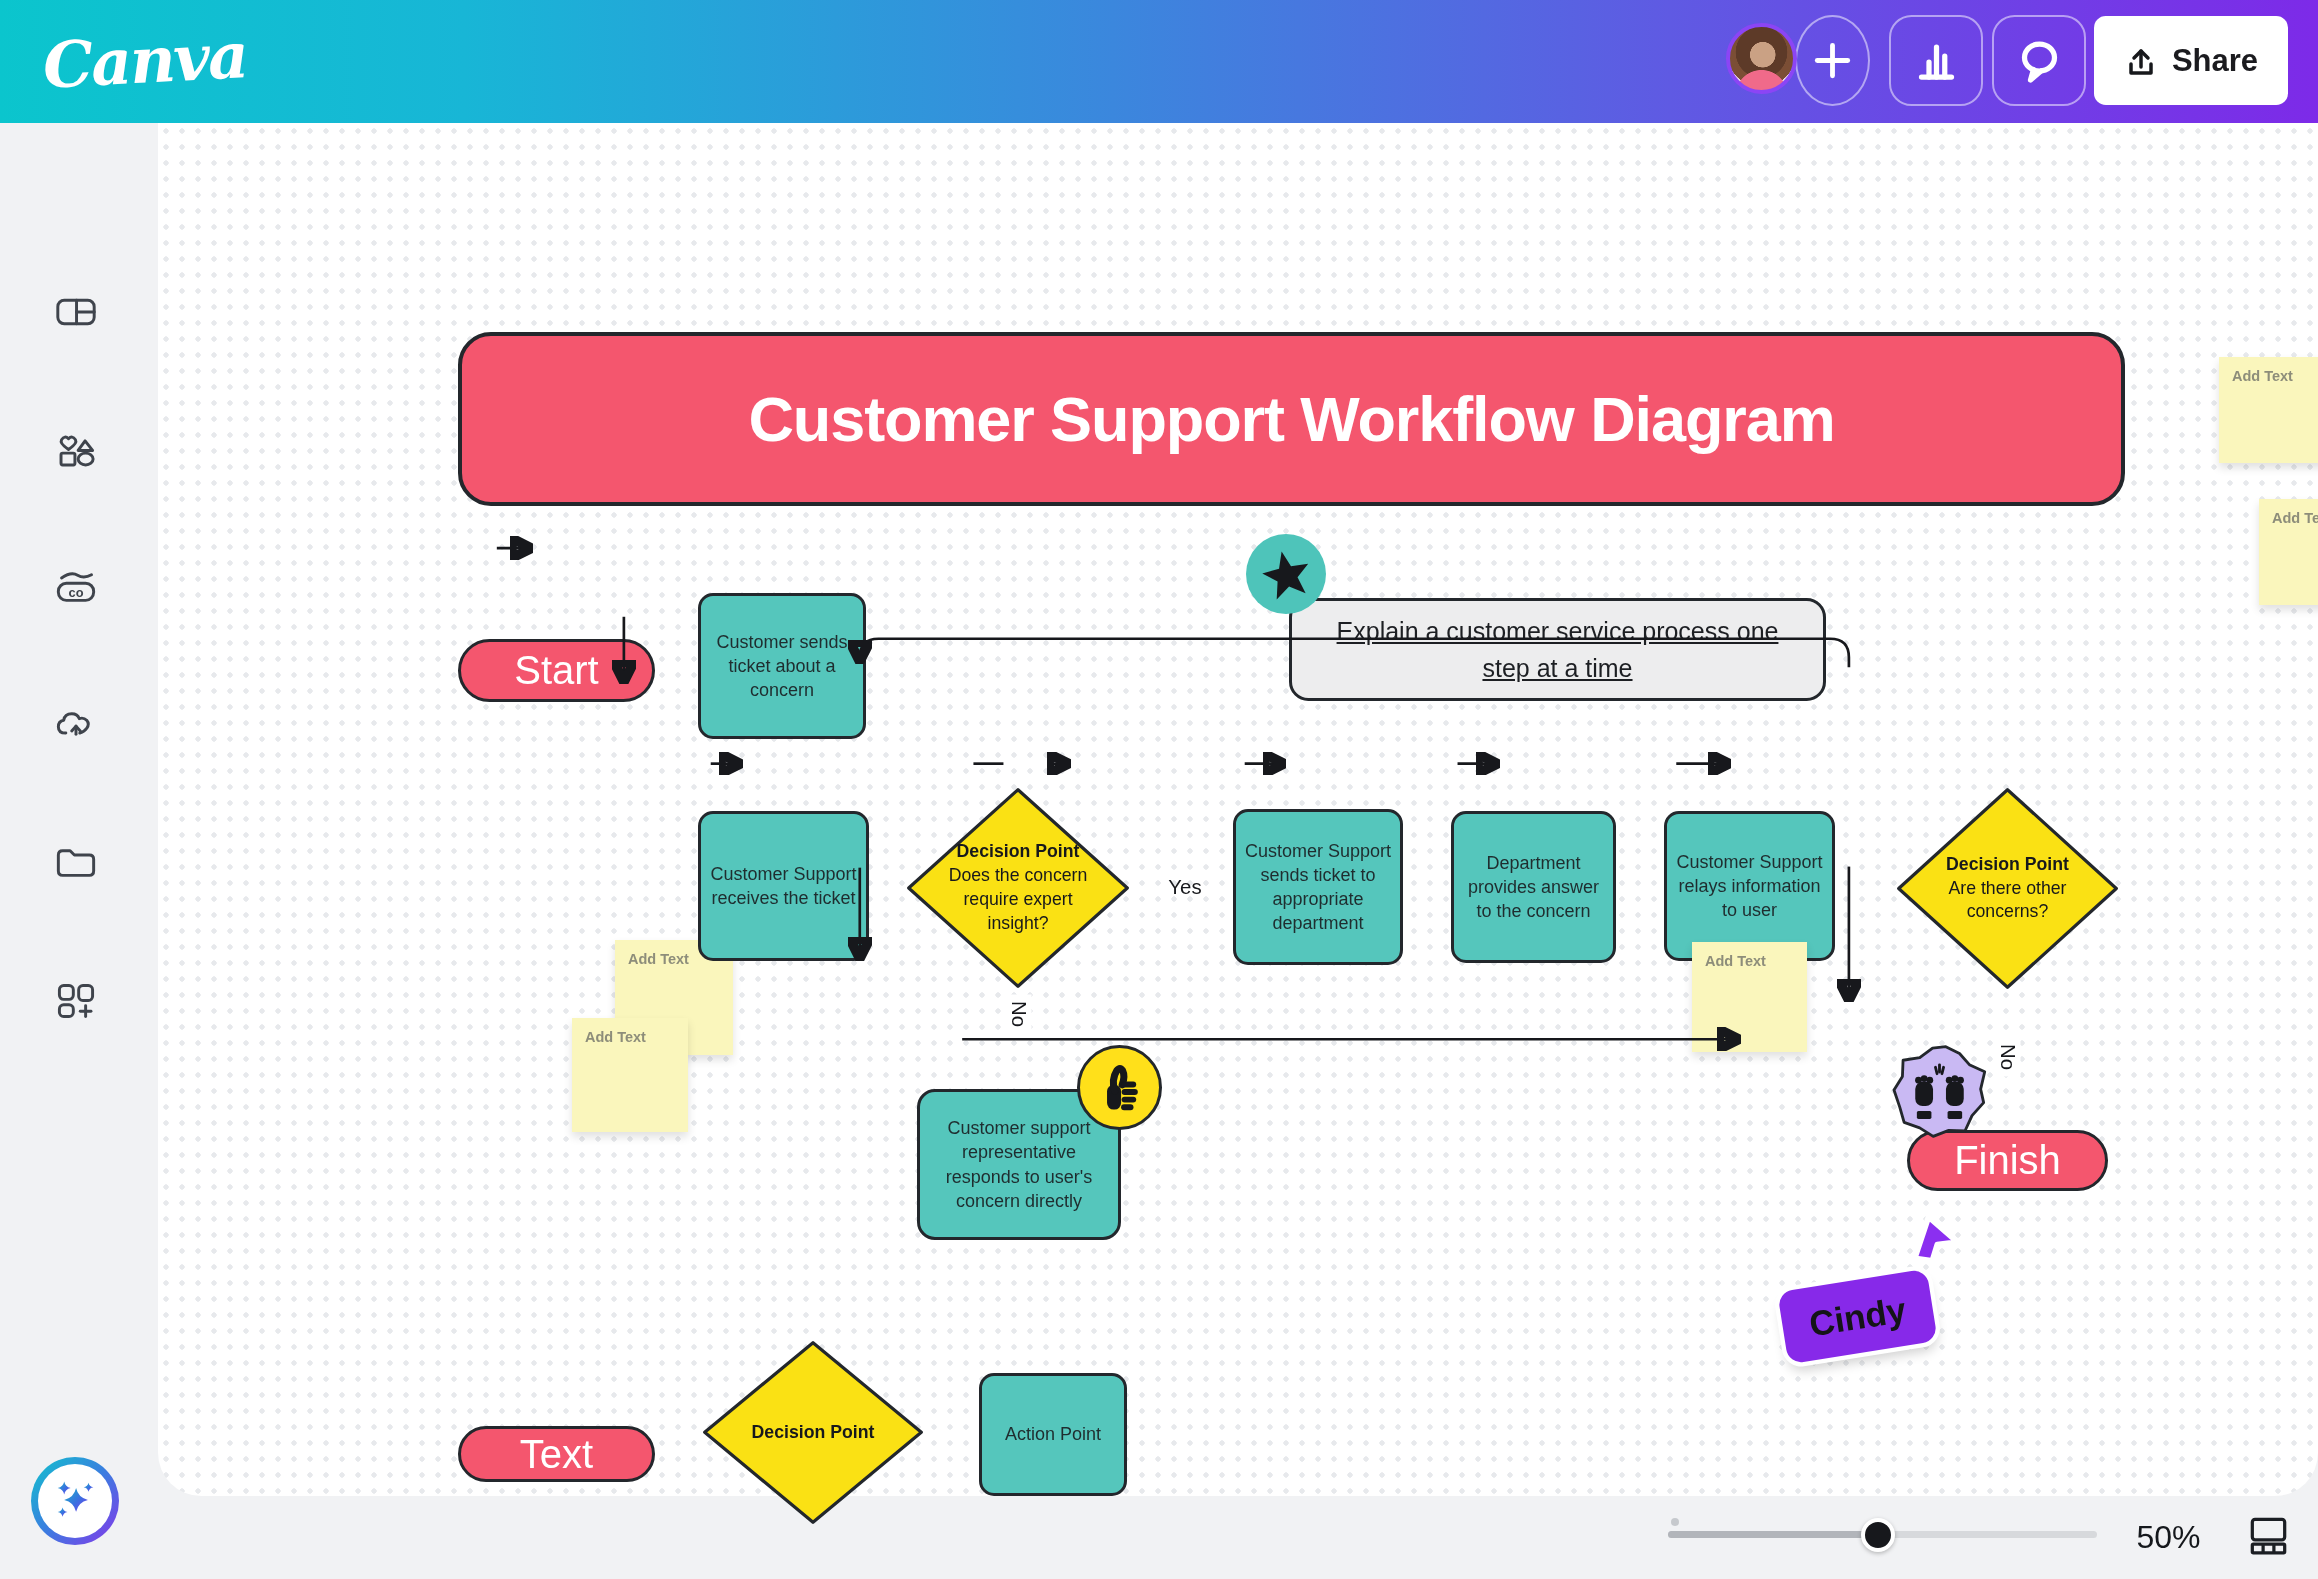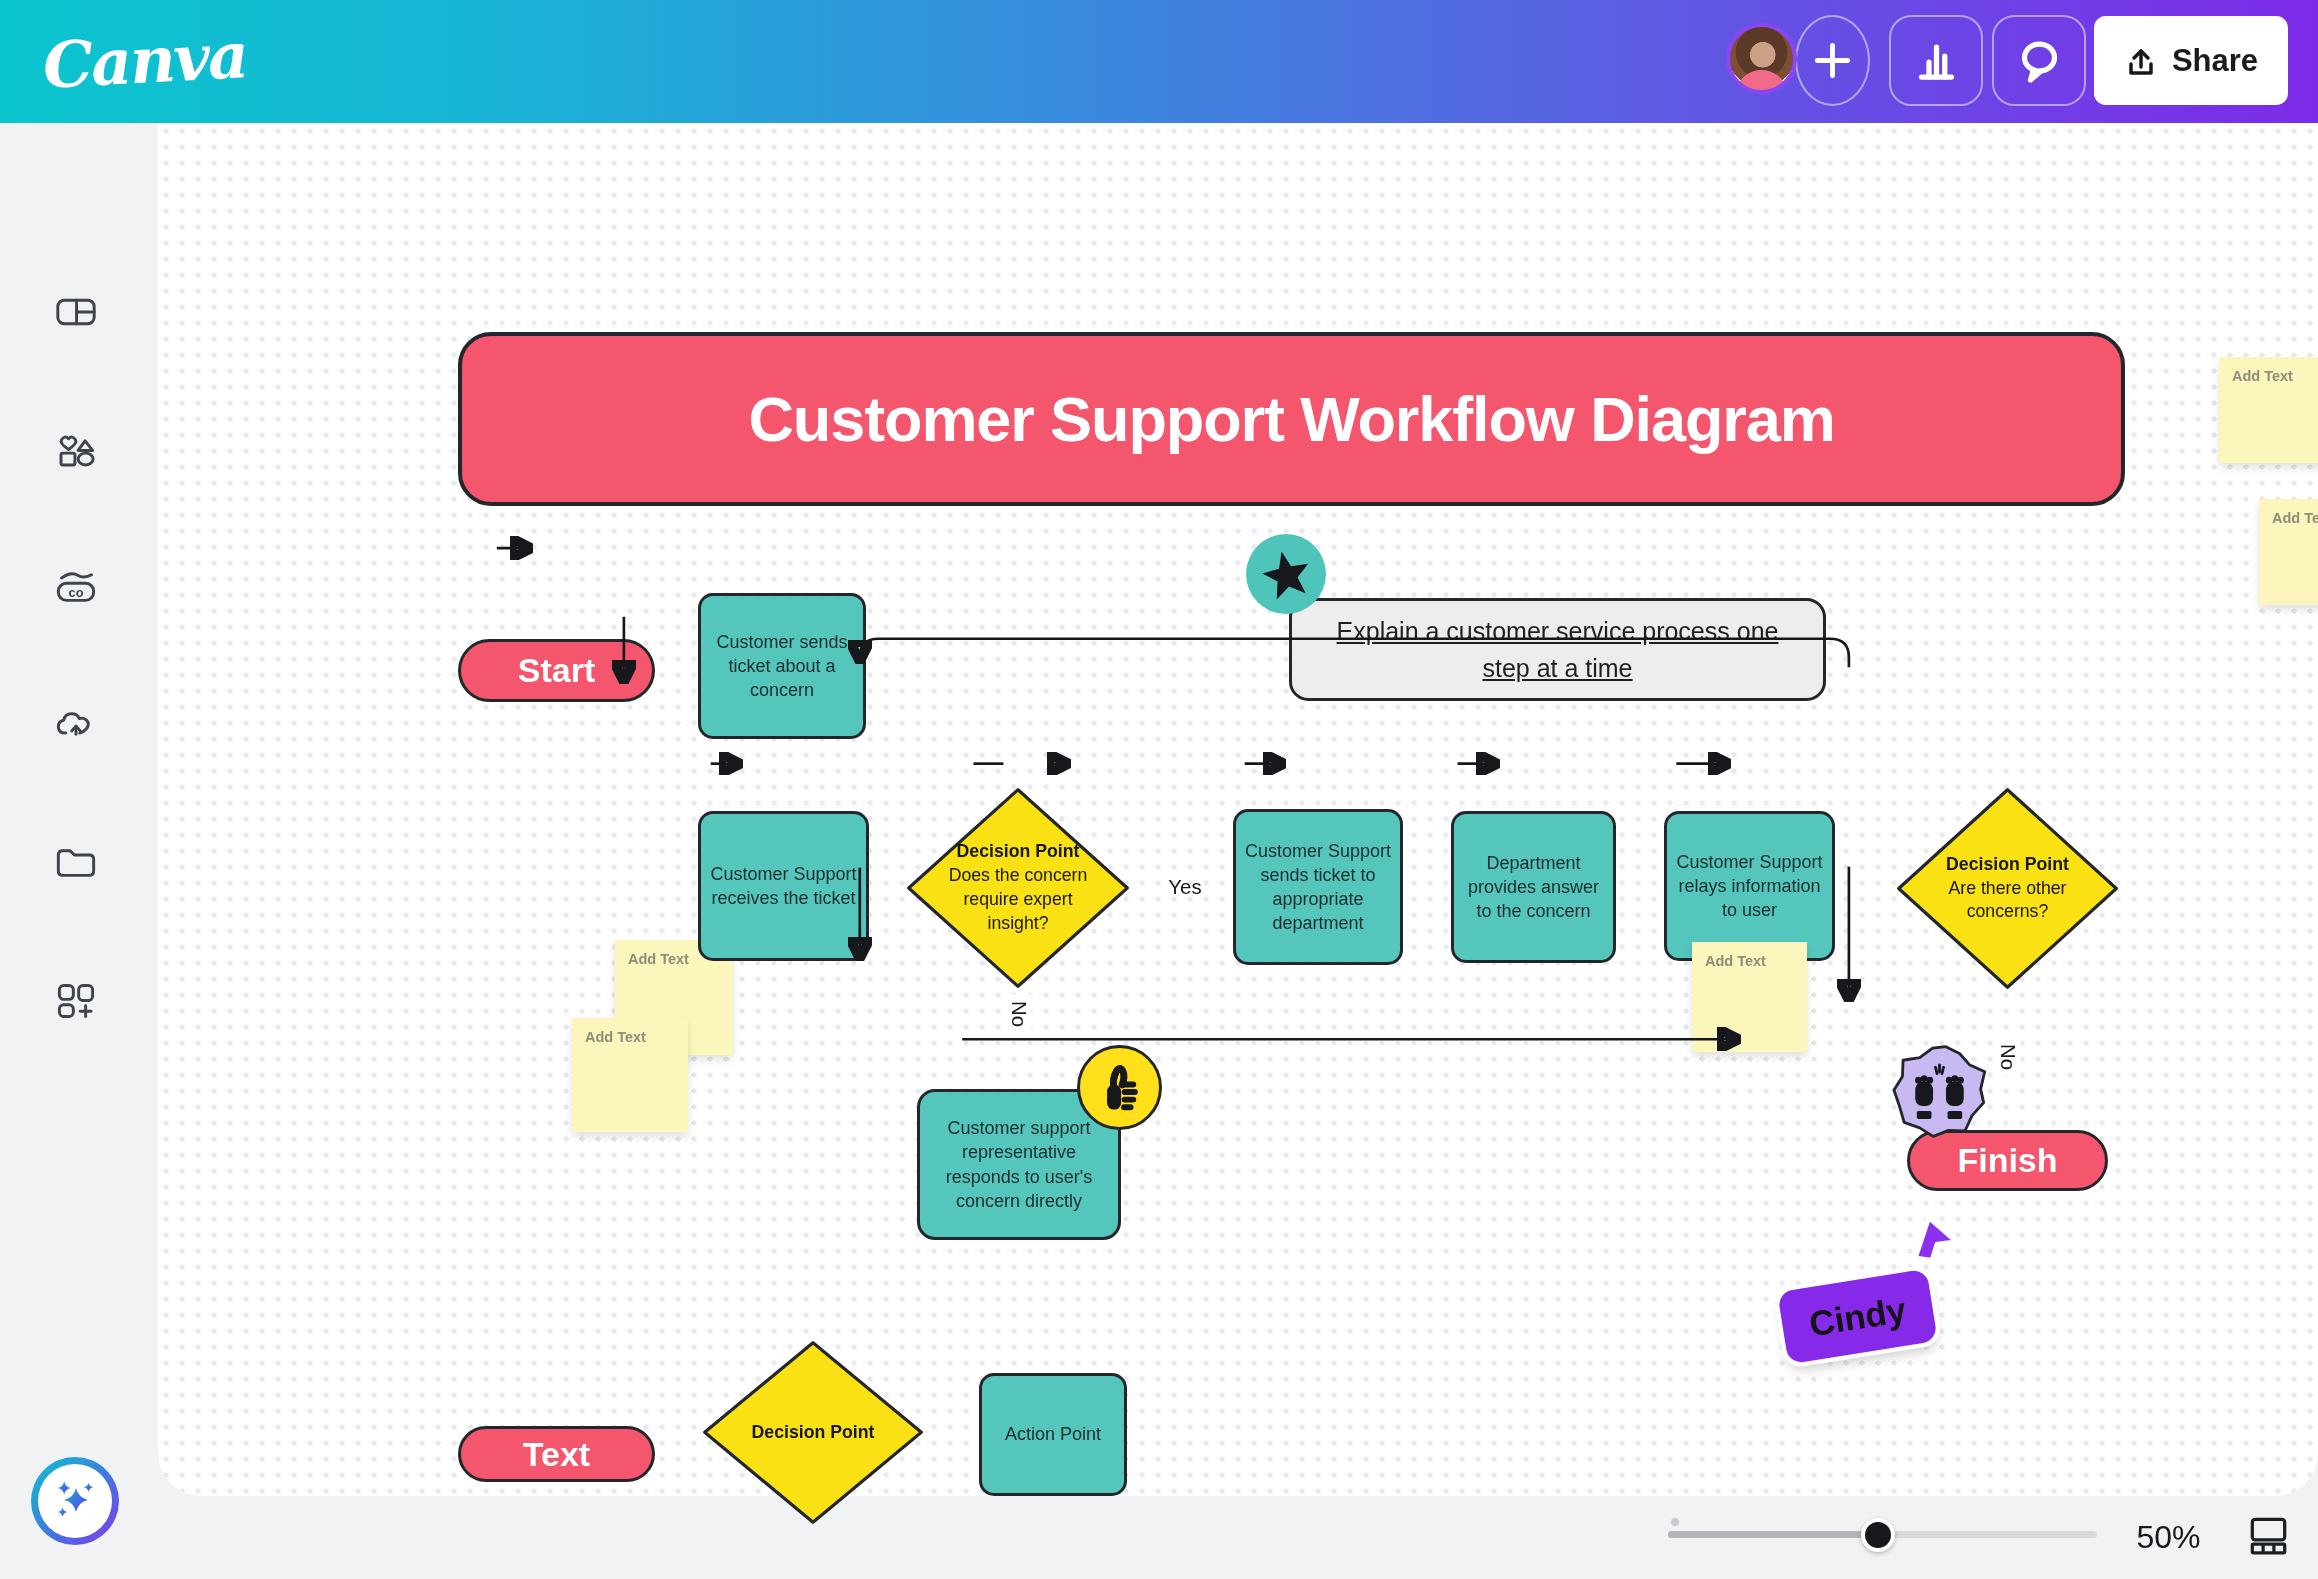--- a/index.html
+++ b/index.html
@@ -62,21 +62,21 @@
   .abs { position:absolute; }
   .banner {
     left:300px; top:209px; width:1667px; height:174px;
     background:#f4566e; border:4.3px solid #23272c; border-radius:33px;
     display:flex; align-items:center; justify-content:center;
     color:#fff; font-size:63px; font-weight:800; letter-spacing:-1.1px; z-index:4;
   }
   .pill {
     background:#f4566e; border:3.8px solid #23272c; border-radius:536px;
     display:flex; align-items:center; justify-content:center;
-    color:#fff; font-size:34px; font-weight:700; z-index:4;text-align:right;
+    color:#fff; font-size:40px; font-weight:400; z-index:4;text-align:right;
   }
   .tealbox {
     background:#55c6bc; border:3.2px solid #23272c; border-radius:15px;
     display:flex; align-items:center; justify-content:center; text-align:center;
     color:#1f2d2f; font-size:18px; font-weight:500; line-height:1.34; padding:7.5px; z-index:4;
   }
   .diamond { z-index:4; }
   .diamond svg { position:absolute; inset:0; width:100%; height:100%; }
   .diamond polygon { fill:#fae114; stroke:#23272c; stroke-width:6; stroke-linejoin:round; }
   .dtext {

